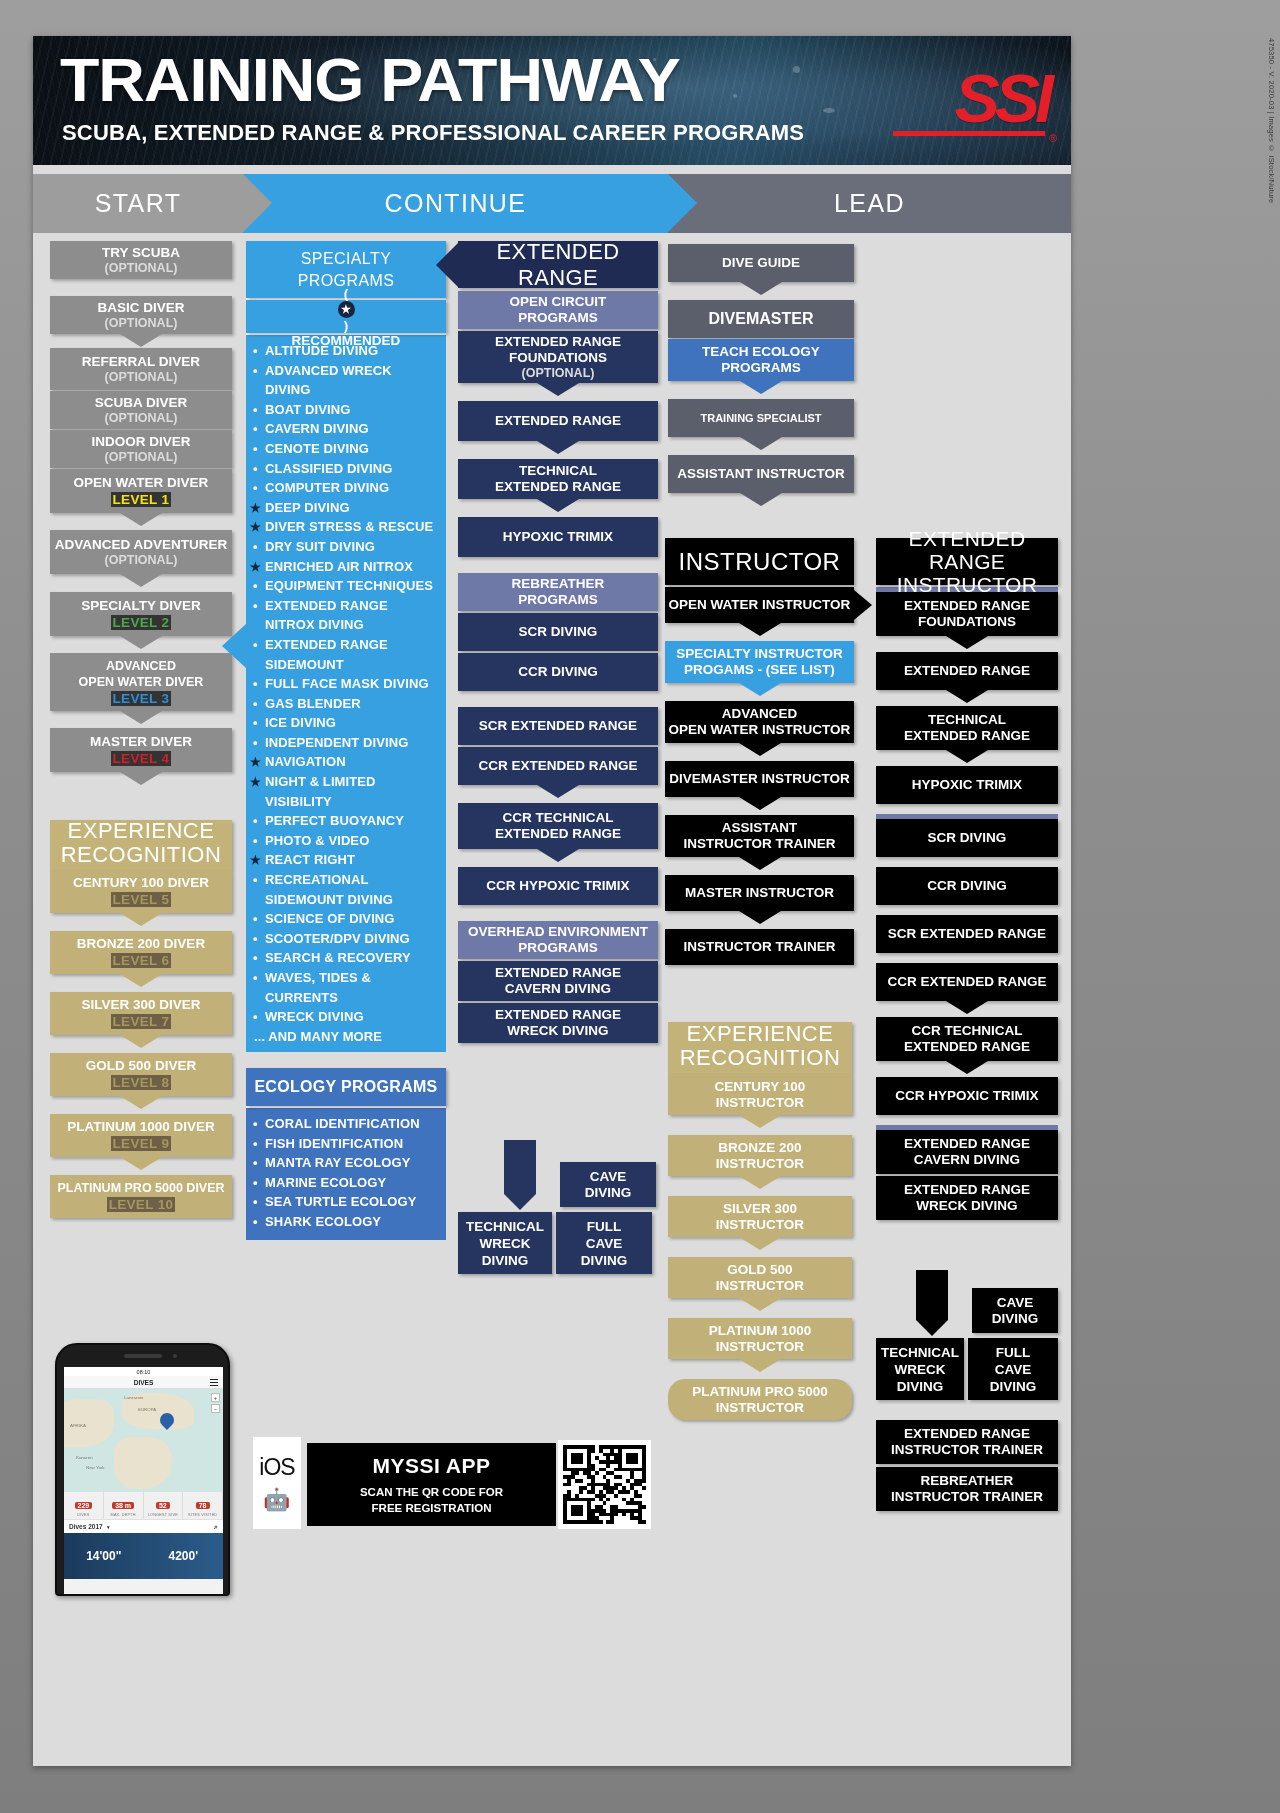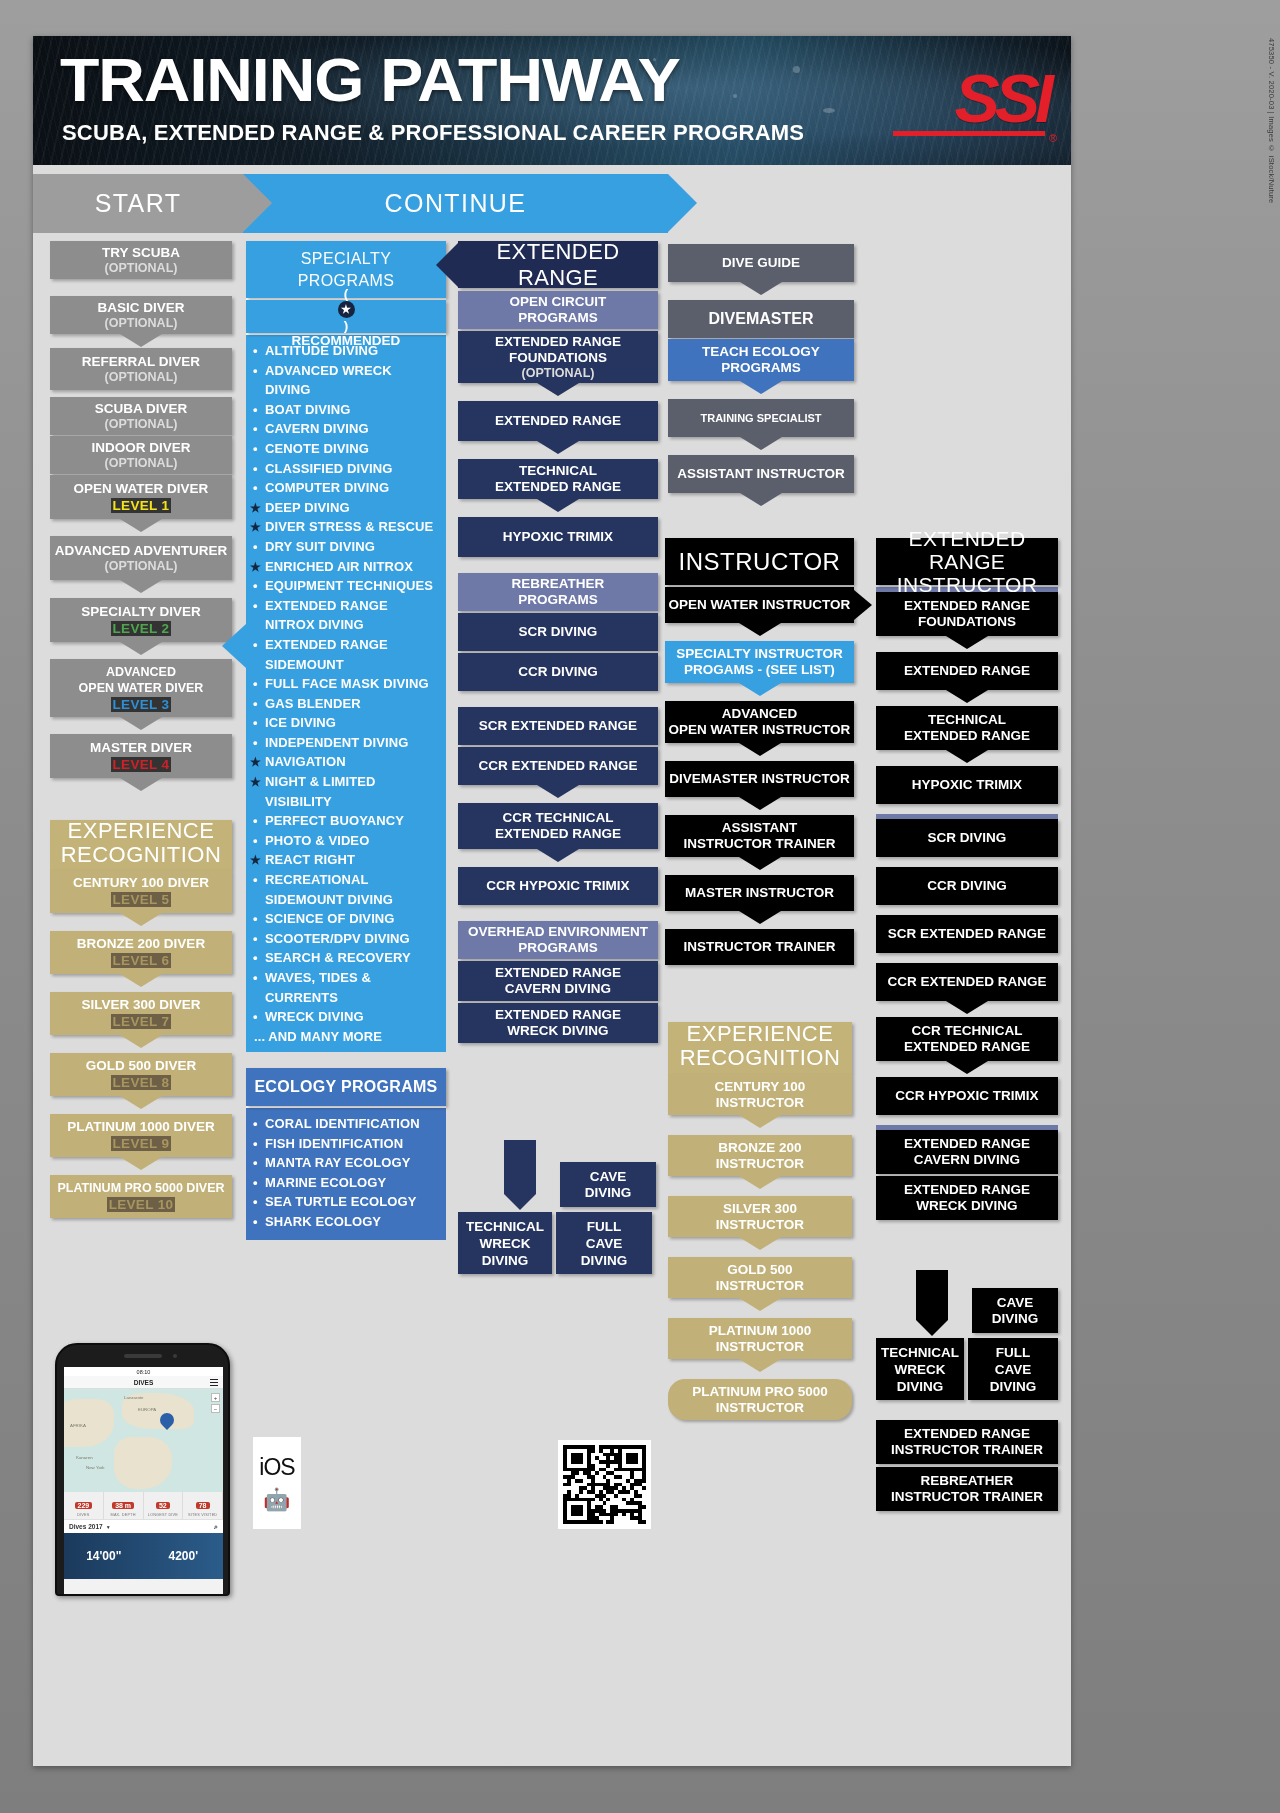--- a/index.html
+++ b/index.html
@@ -188,38 +188,41 @@
 
   <div class="phasebar">
     <div class="phase start">
       <span>START</span>
       <span class="notch"></span>
     </div>
     <div class="phase cont">
       <span>CONTINUE</span>
       <span class="notch"></span>
     </div>
+    <div class="phase lead">
+      <span>LEAD</span>
+    </div>
   </div>
 
   <div id="cols">
       <div class="col" style="left:50px;top:241px;width:182px;">
         <div class="bx" style="height:38px;background:#8d8d8d;">
           <div style="line-height:17px;font-size:13.5px;">TRY SCUBA</div>
           <div class="sub" style="font-size:12.5px;line-height:15px;">(OPTIONAL)</div>
         </div>
         <div class="bx" style="height:38px;background:#8d8d8d;margin-top:17px;">
           <div style="line-height:17px;font-size:13.5px;">BASIC DIVER</div>
           <div class="sub" style="font-size:12.5px;line-height:15px;">(OPTIONAL)</div>
           <span class="arrow-d" style="bottom:-13px;border-top:13px solid #8d8d8d;"></span>
         </div>
         <div class="bx" style="height:42px;background:#8d8d8d;margin-top:14px;">
           <div style="line-height:17px;font-size:13.5px;">REFERRAL DIVER</div>
           <div class="sub" style="font-size:12.5px;line-height:15px;">(OPTIONAL)</div>
         </div>
-        <div class="bx" style="height:38px;background:#8d8d8d;margin-top:7px;">
+        <div class="bx" style="height:38px;background:#8d8d8d;margin-top:1px;">
           <div style="line-height:17px;font-size:13.5px;">SCUBA DIVER</div>
           <div class="sub" style="font-size:12.5px;line-height:15px;">(OPTIONAL)</div>
         </div>
         <div class="bx" style="height:38px;background:#8d8d8d;margin-top:1px;">
           <div style="line-height:17px;font-size:13.5px;">INDOOR DIVER</div>
           <div class="sub" style="font-size:12.5px;line-height:15px;">(OPTIONAL)</div>
         </div>
         <div class="bx" style="height:44px;background:#8d8d8d;margin-top:1px;">
           <div style="line-height:17px;font-size:13.5px;">OPEN WATER DIVER</div>
           <span class="lvl"><span class="word" style="background:#333;color:#f5e31a">LEVEL</span><span style="background:#333;color:#f5e31a;padding:0 2px">1</span></span>
@@ -571,20 +574,24 @@
         <div class="c">4200'</div>
       </div>
     </div>
   </div>
 
   <div class="ios-badge">
     <div class="ios">iOS</div>
     <div class="droid">🤖</div>
   </div>
 
+  <div class="appbox">
+    <div class="t">MYSSI APP</div>
+    <div class="s" id="app-sub">SCAN THE QR CODE FOR<br>FREE REGISTRATION</div>
+  </div>
 
   <div class="qr">
     <div class="grid" id="qr-grid">
         <i></i>
         <i></i>
         <i></i>
         <i></i>
         <i></i>
         <i></i>
         <i></i>

